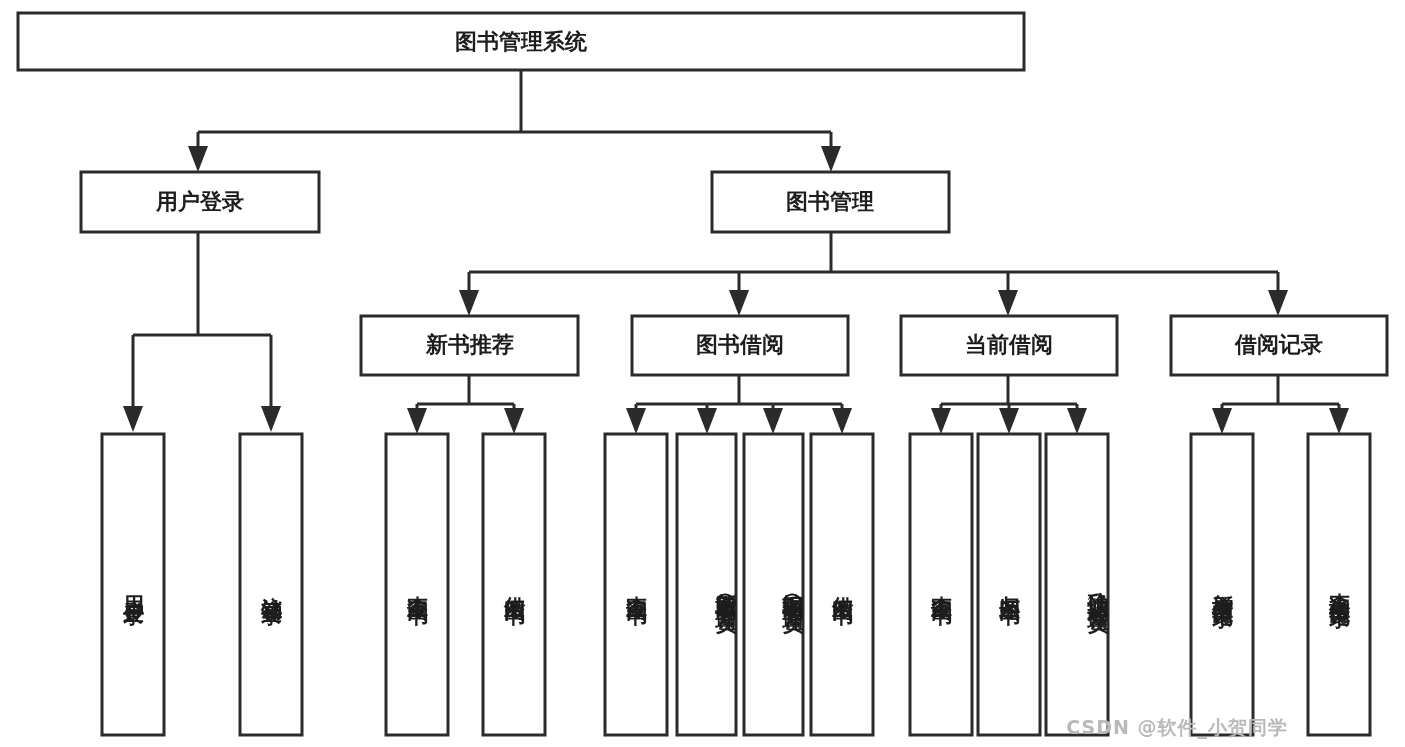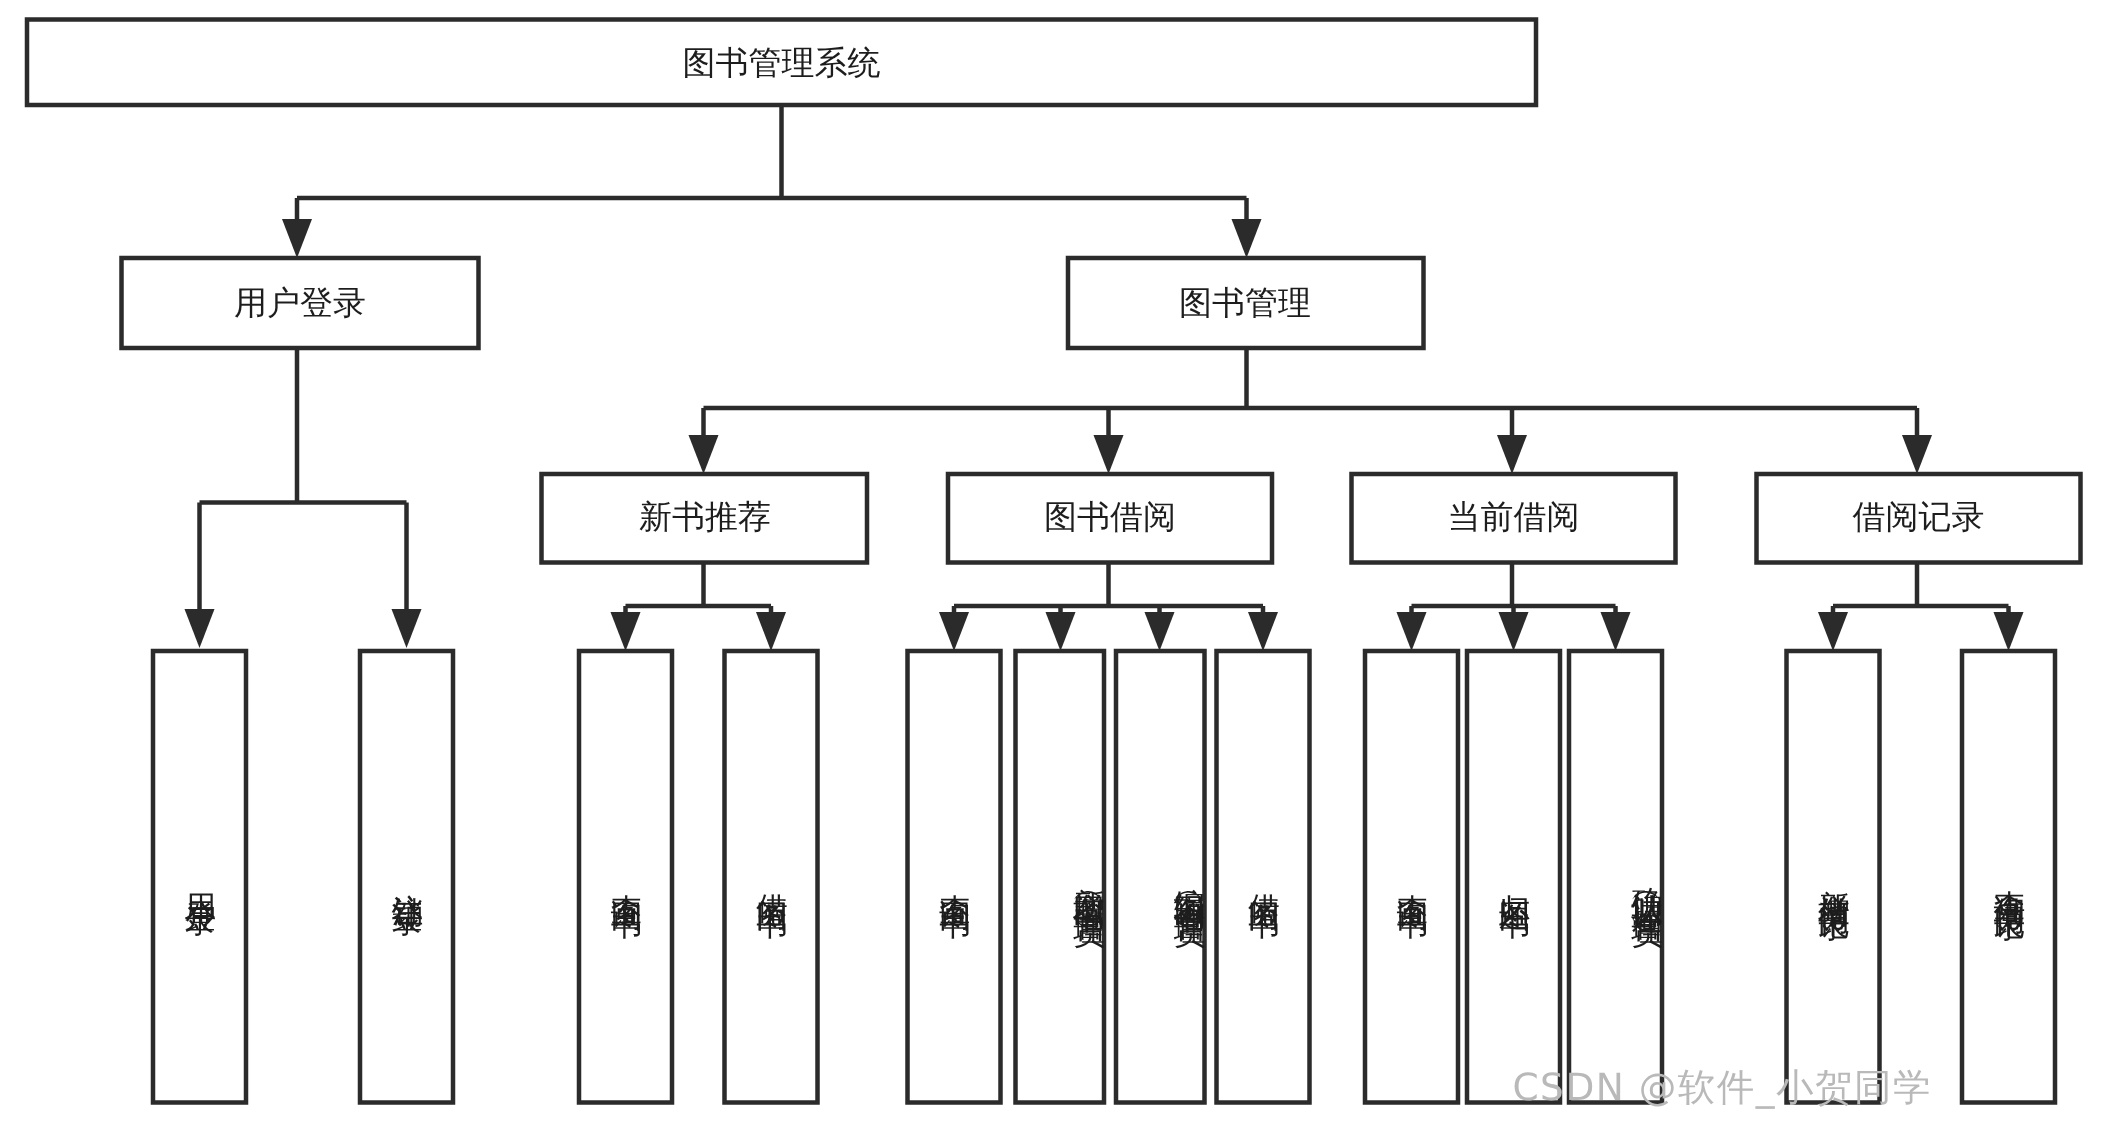--- a/index.html
+++ b/index.html
@@ -12,20 +12,21 @@
     width: 1405px;
     height: 747px;
     font-family: "DejaVu Sans", "Liberation Sans", sans-serif;
     overflow: hidden;
   }
   #diagram-root {
     position: relative;
     width: 1302px;
     height: 747px;
     background: #ffffff;
+    font-weight: bold;
   }
   svg#diagram-svg {
     display: block;
     width: 1405px;
     height: 747px;
   }
   .node-rect {
     fill: #ffffff;
     stroke: #2b2b2b;
     stroke-width: 3;
@@ -61,21 +62,21 @@
     justify-content: center;
     text-align: center;
     white-space: nowrap;
     pointer-events: none;
   }
   .watermark {
     position: absolute;
     right: 14px;
     bottom: 6px;
     font-family: "DejaVu Sans", "Liberation Sans", sans-serif;
-    font-size: 25px;
+    font-size: 19px;
     color: #b9b9b9;
     white-space: nowrap;
     letter-spacing: 1px;
   }
 </style>
 </head>
 <body>
 
 <div id="diagram-root">
 

